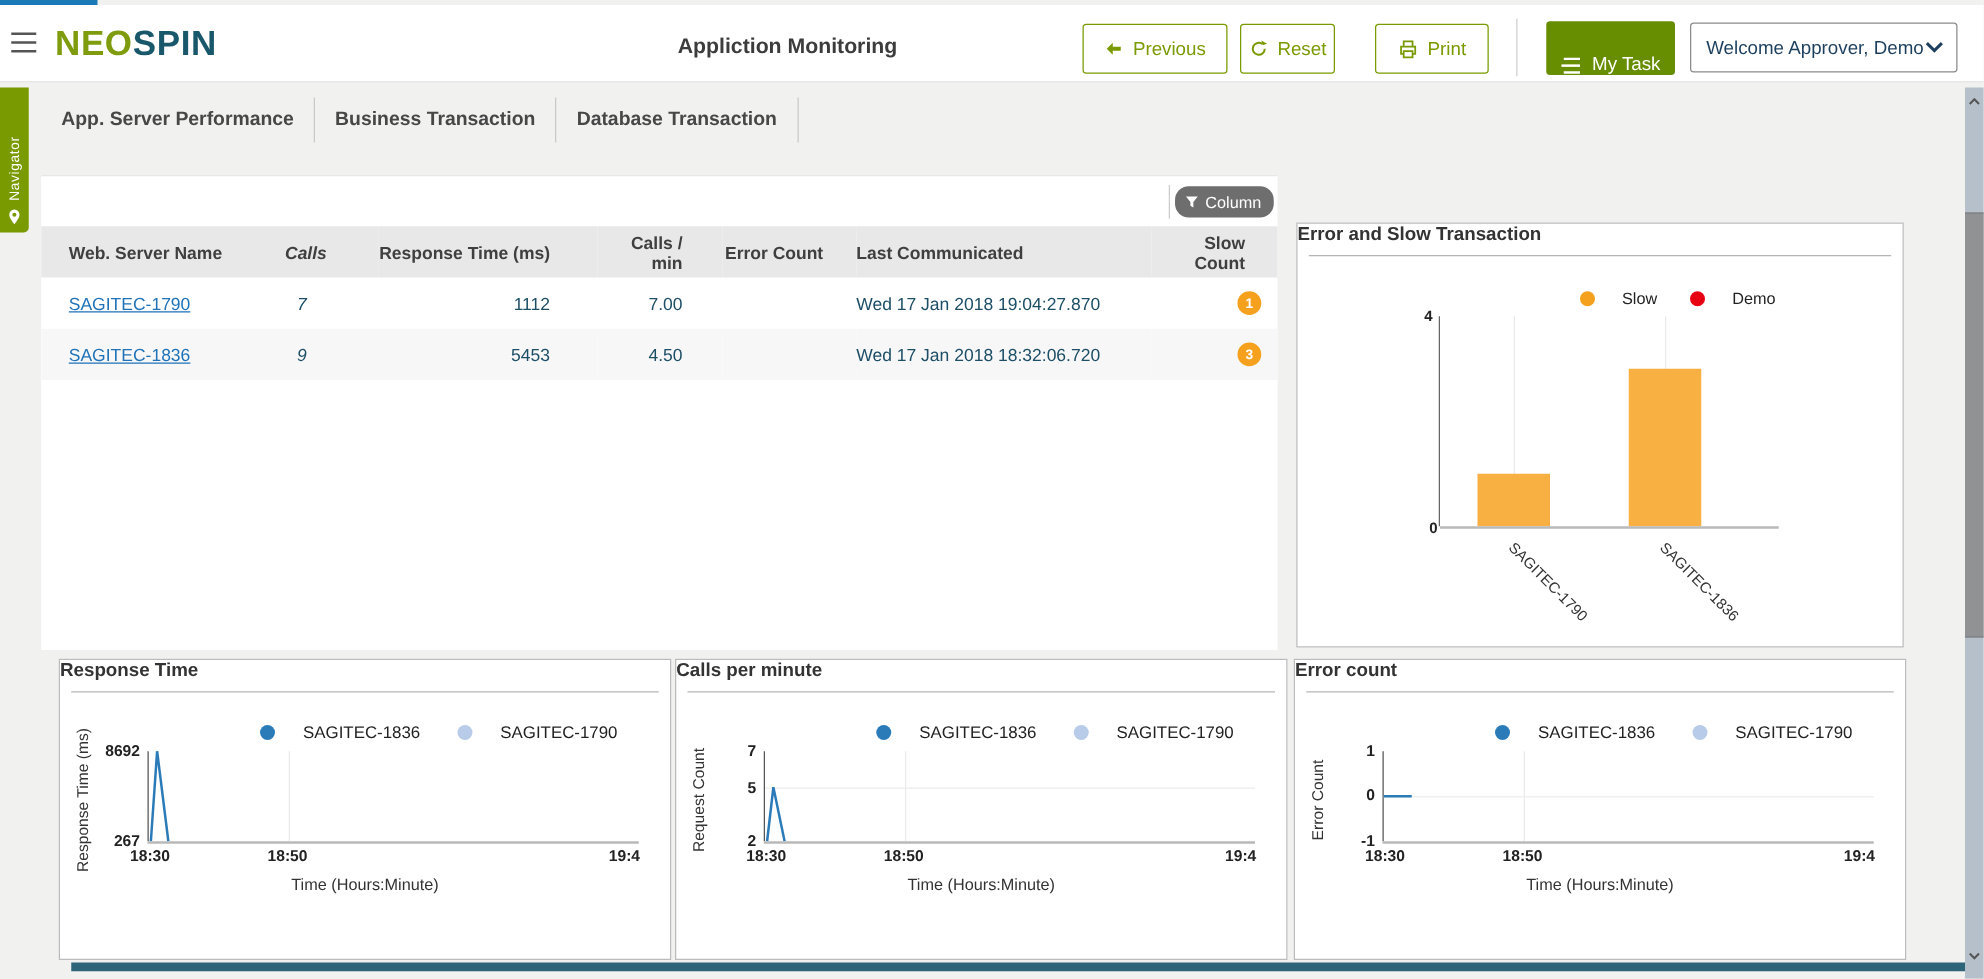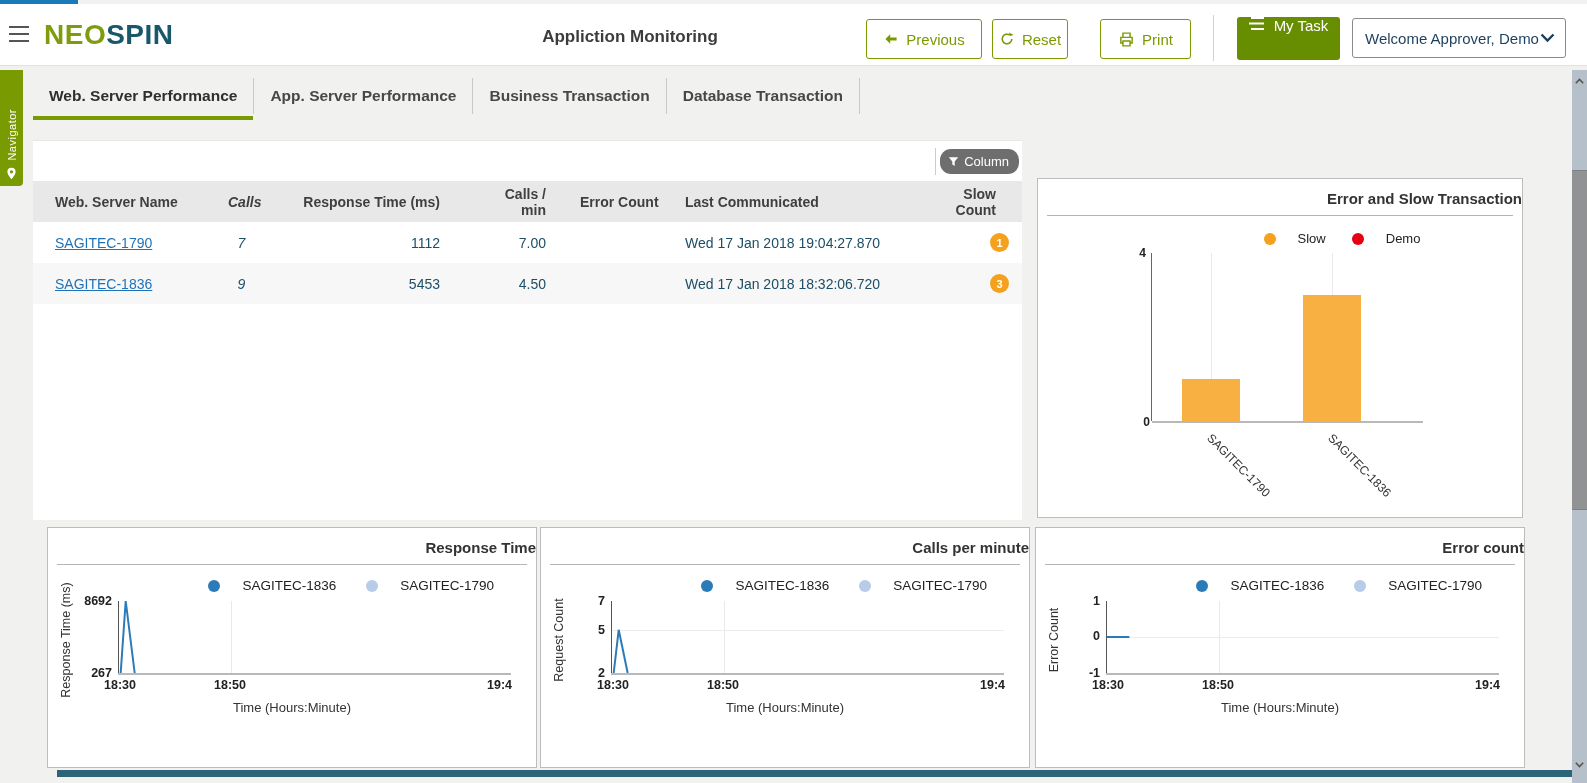--- a/index.html
+++ b/index.html
@@ -20,21 +20,21 @@
   .hamburger span { display:block; height:2px; background:#555; }
   .logo { position:absolute; left:44px; top:15px; font-size:28px; font-weight:bold; letter-spacing:.5px; }
   .logo .neo { color:#7f9c0f; }
   .logo .spin { color:#19576b; }
   .page-title { position:absolute; left:470px; top:23px; width:320px; text-align:center; font-size:17px; font-weight:bold; color:#3c3c3c; }
   .hdr-btn { position:absolute; top:15px; height:40px; background:#fff; border:1px solid #7a9a01; border-radius:3px; color:#7a9a01; font-size:15px; display:flex; align-items:center; justify-content:center; gap:7px; cursor:pointer; font-family:inherit; }
   .btn-prev { left:866px; width:116px; }
   .btn-reset { left:992px; width:76px; }
   .btn-print { left:1100px; width:91px; }
   .hdr-divider { position:absolute; left:1213px; top:11px; height:46px; width:1px; background:#d0d0d0; }
-  .btn-mytask { position:absolute; left:1237px; top:13px; width:103px; height:43px; background:#678d00; border:none; border-radius:3px; color:#fff; font-size:15px; display:flex; align-items:flex-start; justify-content:center; gap:8px; cursor:pointer; font-family:inherit; }
+  .btn-mytask { position:absolute; left:1237px; top:13px; width:103px; height:43px; background:#678d00; border:none; border-radius:3px; color:#fff; font-size:15px; display:flex; align-items:flex-end; justify-content:center; gap:8px; cursor:pointer; font-family:inherit; }
   .user-menu { position:absolute; left:1352px; top:14px; width:214px; height:40px; background:#fff; border:1px solid #8a8a8a; border-radius:3px; color:#1d3f5e; font-size:15px; display:flex; align-items:center; justify-content:space-between; padding:0 10px 0 12px; cursor:pointer; }
 
   
   .navigator-tab { position:absolute; left:0; top:70px; width:23px; height:116px; background:#7a9a01; border-radius:0 0 4px 0; display:flex; flex-direction:column; align-items:center; justify-content:flex-end; padding-bottom:6px; cursor:pointer; }
   .navigator-tab .vtext { writing-mode:vertical-rl; transform:rotate(180deg); color:#fff; font-size:11px; letter-spacing:.5px; margin-bottom:6px; }
 
   
   .tabs { position:absolute; left:33px; top:78px; height:36px; display:flex; }
   .tab { padding:0 16px; display:flex; align-items:center; font-size:15.5px; font-weight:bold; color:#474747; border-right:1px solid #c9c9c9; position:relative; cursor:pointer; white-space:nowrap; }
   .tab.active { color:#2e2e2e; }
@@ -54,21 +54,21 @@
   .c-cpm   { text-align:right; padding-right:32px; }
   .c-err   { text-align:left;  padding-left:2px; }
   .c-last  { text-align:left; }
   .c-slow-h{ text-align:right; padding-right:26px; }
   .c-slow  { text-align:right; padding-right:13px; }
   a.server-link { color:#1f72b8; text-decoration:underline; cursor:pointer; }
   .badge { display:inline-flex; width:19px; height:19px; border-radius:50%; color:#fff; font-size:11px; font-weight:bold; align-items:center; justify-content:center; }
 
   
   .panel { position:absolute; background:#fff; border:1px solid #bcbcbc; }
-  .panel-title { text-align:right; font-size:15px; font-weight:bold; color:#333; margin-top:11px; }
+  .panel-title { text-align:left; font-size:15px; font-weight:bold; color:#333; }
   .panel-divider { height:1px; background:#b5b5b5; margin:8px 9px 0; }
   .legend-item { display:flex; align-items:center; gap:22px; }
   .dot { width:12px; height:12px; border-radius:50%; flex:0 0 auto; }
 
   
   .est-panel { left:1037px; top:178px; width:486px; height:340px; }
   .est-legend { position:absolute; top:52px; left:0; right:0; display:flex; justify-content:center; gap:26px; transform:translateX(62px); font-size:13px; color:#222; }
   .est-plot { position:absolute; left:113px; top:74px; width:272px; height:168px; border-left:1px solid #666; }
   .est-xaxis { position:absolute; left:0; right:0; bottom:-2px; height:2px; background:#b9b9b9; }
   .vgrid { position:absolute; top:0; bottom:0; width:1px; background:#e9e9e9; }
@@ -152,23 +152,20 @@
 </div>
 
 <div class="navigator-tab">
   <span class="vtext">Navigator</span>
   <svg width="11" height="13" viewBox="0 0 16 19">
       <path d="M8 1a6 6 0 0 0-6 6c0 4.2 6 11 6 11s6-6.8 6-11a6 6 0 0 0-6-6zm0 8.4a2.4 2.4 0 1 1 0-4.8 2.4 2.4 0 0 1 0 4.8z" fill="#fff"></path>
     </svg>
 </div>
 
 <div class="tabs">
-  <div class="tab active">
-      <span>Web. Server Performance</span>
-    </div>
   <div class="tab">
       <span>App. Server Performance</span>
     </div>
   <div class="tab">
       <span>Business Transaction</span>
     </div>
   <div class="tab">
       <span>Database Transaction</span>
     </div>
 </div>

